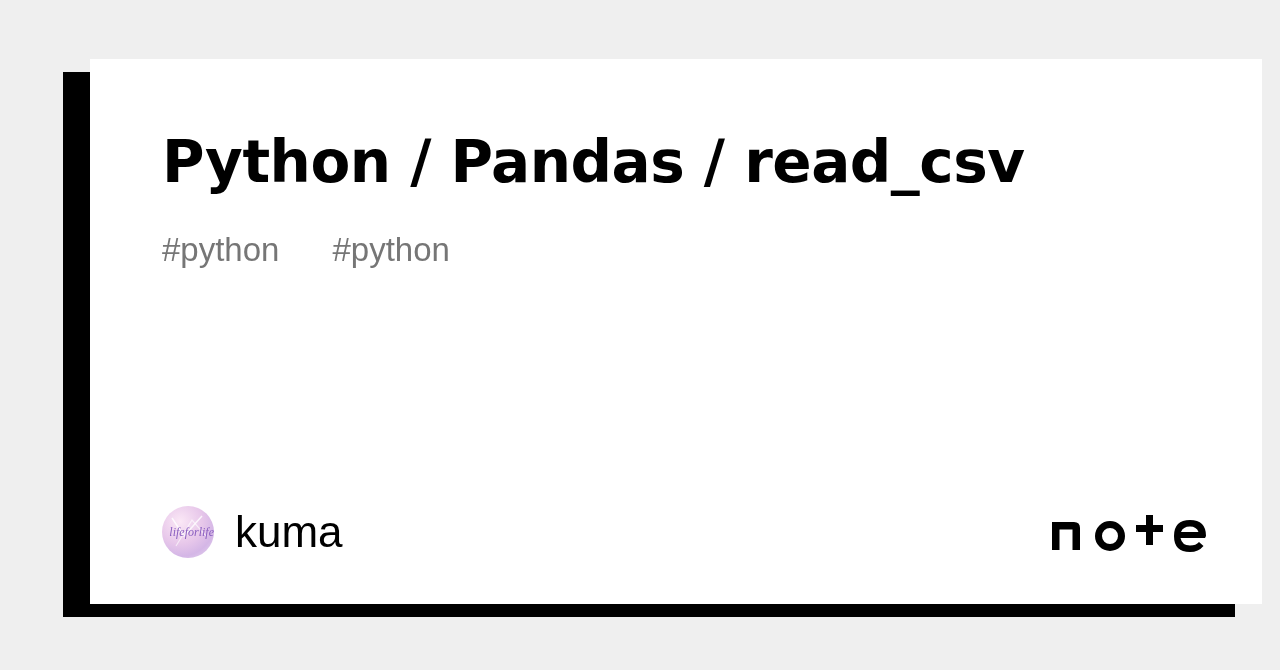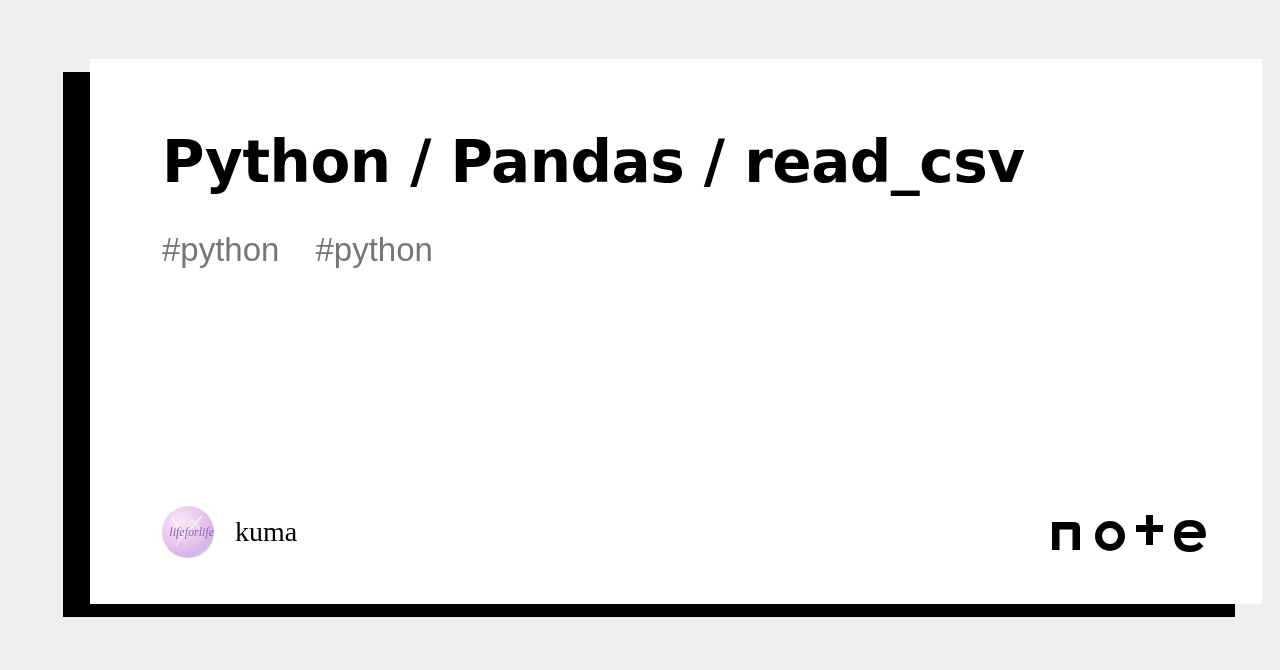--- a/index.html
+++ b/index.html
@@ -3,28 +3,28 @@
   <meta charset="utf-8">
   <style>
     html, body { margin:0; padding:0; }
     body { width:1280px; height:670px; background:#efefef; position:relative; overflow:hidden;
            font-family:"DejaVu Sans", sans-serif; }
     .shadow { position:absolute; left:63px; top:72px; width:1172px; height:545px; background:#000; }
     .card { position:absolute; left:50px; top:59px; width:1172px; height:545px; background:#fff;margin-left:40px; }
     .title { position:absolute; left:72px; top:68px; margin:0; font-size:58px; font-weight:bold;
              color:#000; letter-spacing:-0.5px; line-height:70px; white-space:nowrap;
              font-family:"DejaVu Sans", sans-serif; }
-    .tags { position:absolute; left:72px; top:172px; display:flex; gap:36px; }
+    .tags { position:absolute; left:72px; top:172px; display:flex; gap:53px; }
     .tag { font-size:33px; color:#767676; font-family:"Liberation Sans", sans-serif; }
     .author { position:absolute; left:72px; top:447px; display:flex; align-items:center; }
     .avatar { width:52px; height:52px; border-radius:50%; overflow:hidden; position:relative;
               background: radial-gradient(circle at 35% 30%, #fbe8f6 0%, #e7c7ea 45%, #d4b6e6 70%, #e9dcf2 100%); }
     .avatar-text { position:absolute; left:0; top:19px; width:52px; text-align:right; font-size:12px;
                    font-style:italic; color:#8a5fc0; font-family:"Liberation Serif", serif; }
-    .author-name { margin-left:21px; font-size:28px; color:#000; font-family:Liberation Serif, serif; }
+    .author-name { margin-left:21px; font-size:44px; color:#000; font-family:Liberation Sans, sans-serif; }
     .logo { position:absolute; left:960px; top:451px; }
   </style>
 </head>
 <body>
 
 <div class="shadow"></div>
 <div class="card">
   <h1 class="title">Python / Pandas / read_csv</h1>
 
   <div class="tags">

